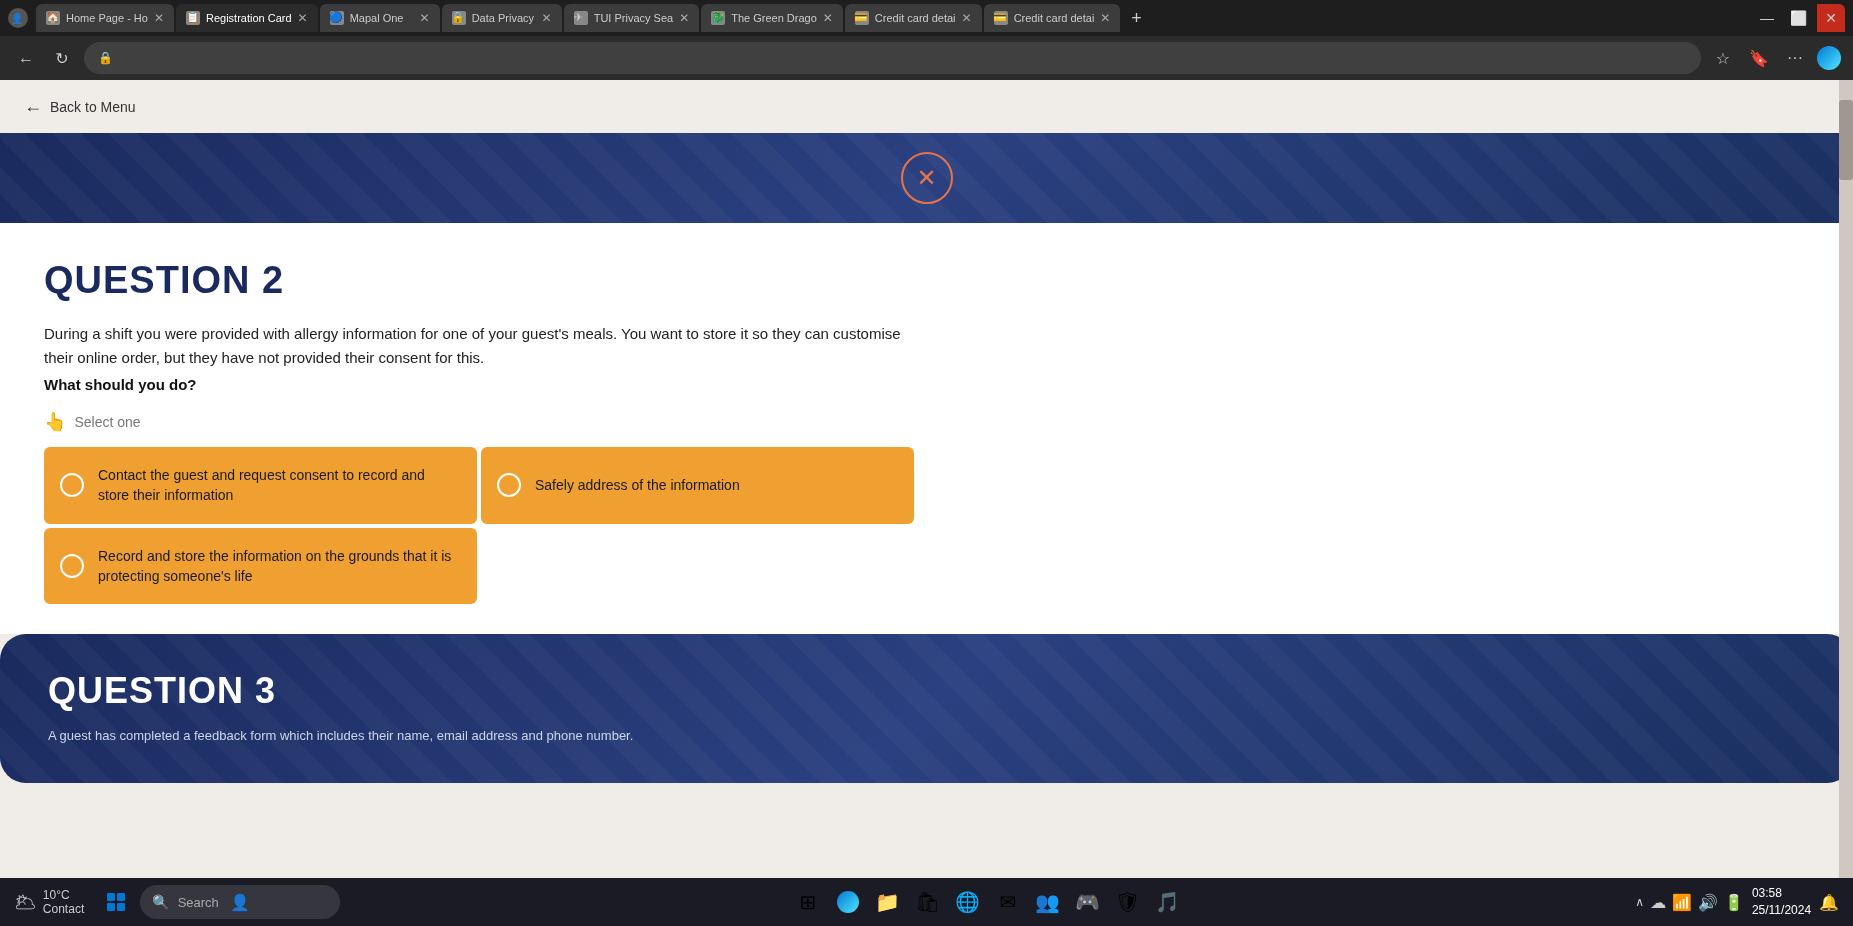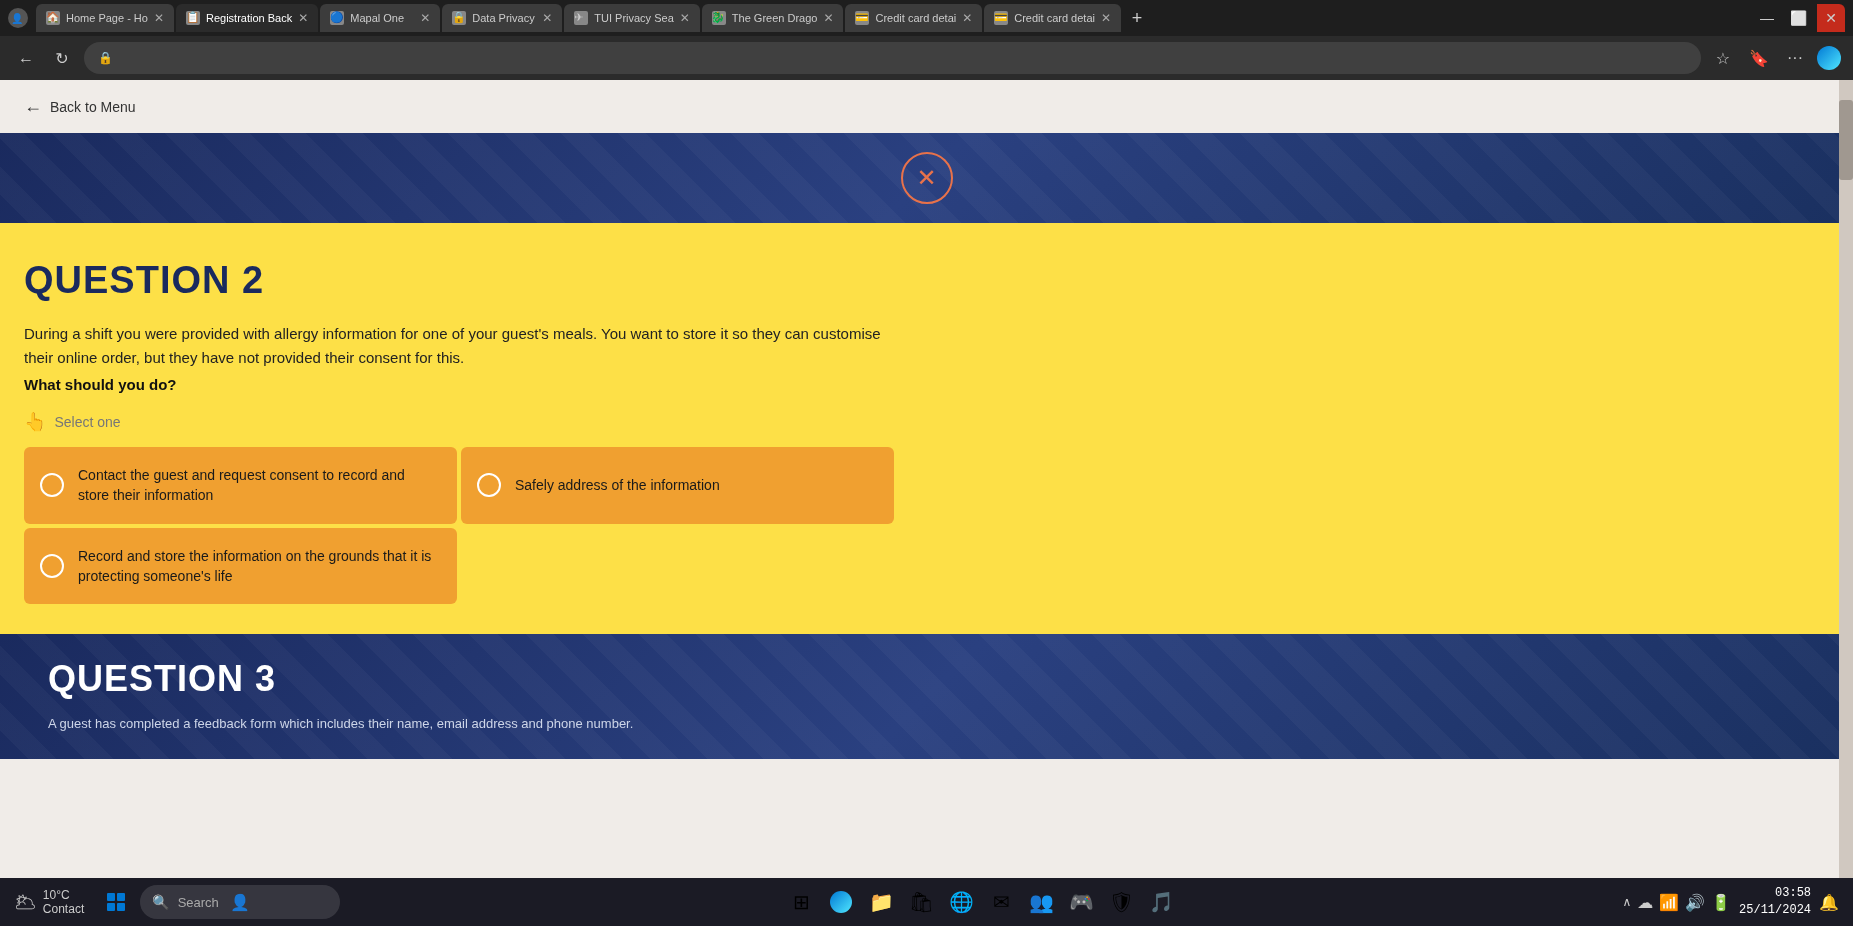--- a/index.html
+++ b/index.html
@@ -176,22 +176,22 @@
 
     .close-x {
       color: #e8724a;
       font-size: 24px;
       font-weight: 300;
       line-height: 1;
     }
 
     
     .main-content {
-      background: #fde047;
-      padding: 36px 48px 30px 24px;
+      background: #ffffff;
+      padding: 36px 48px 30px 44px;
     }
 
     .question-title {
       font-size: 38px;
       font-weight: 900;
       color: #1a2a5e;
       letter-spacing: 1px;
       text-transform: uppercase;
       margin-bottom: 20px;
       font-family: 'Arial Black', Arial, sans-serif;
@@ -258,23 +258,24 @@
     .answer-text {
       font-size: 14px;
       color: #1a1a1a;
       line-height: 1.45;
       font-weight: 500;
     }
 
     
     .question3-preview {
       background: linear-gradient(135deg, #1a2a5e 0%, #2a4080 50%, #1a3060 100%);
-      padding: 24px 48px;
+      padding: 36px 48px;
       position: relative;
       overflow: hidden;
+      border-radius: 26px;
     }
 
     .question3-preview::before {
       content: '';
       position: absolute;
       inset: 0;
       background: repeating-linear-gradient(
         45deg,
         transparent,
         transparent 20px,
@@ -378,23 +379,21 @@
     .system-tray {
       display: flex; align-items: center;
       gap: 6px;
     }
 
     .tray-icon { font-size: 16px; color: #ccc; cursor: pointer; }
 
     .clock-widget {
       color: #fff;
       font-size: 12px;
-      text-align: right;
       line-height: 1.4;
-      font-family: Liberation Mono, monospace;
     }
 
     .notif-bell { font-size: 16px; color: #ccc; }
 
     .chevron-tray { font-size: 12px; color: #ccc; }
 
     
     .scroll-track {
       position: absolute;
       right: 0; top: 80px;
@@ -421,21 +420,21 @@
 
     <div class="browser-icon">👤</div>
 
     <div class="tab">
       <span class="tab-favicon">🏠</span>
       <span>Home Page - Ho</span>
       <span class="tab-close">✕</span>
     </div>
     <div class="tab active">
       <span class="tab-favicon">📋</span>
-      <span>Registration Back</span>
+      <span>Registration Card</span>
       <span class="tab-close">✕</span>
     </div>
     <div class="tab">
       <span class="tab-favicon">🔵</span>
       <span>Mapal One</span>
       <span class="tab-close">✕</span>
     </div>
     <div class="tab">
       <span class="tab-favicon">🔒</span>
       <span>Data Privacy</span>

